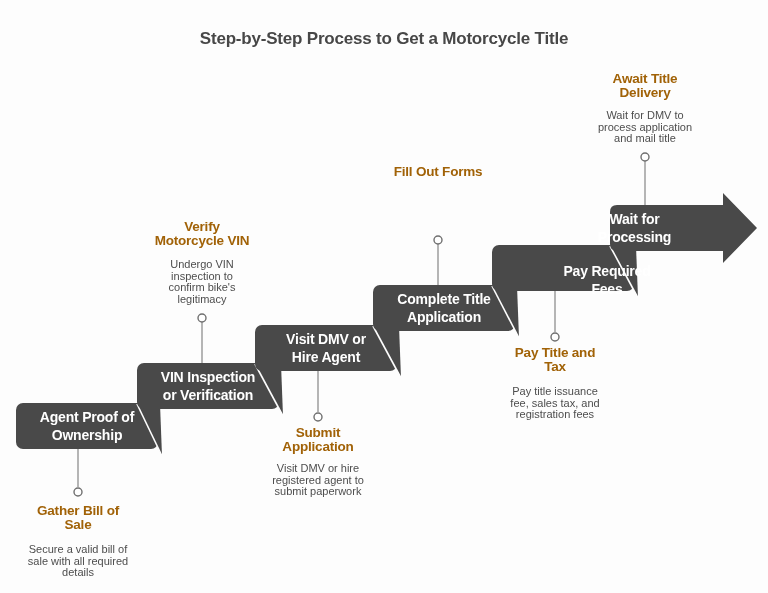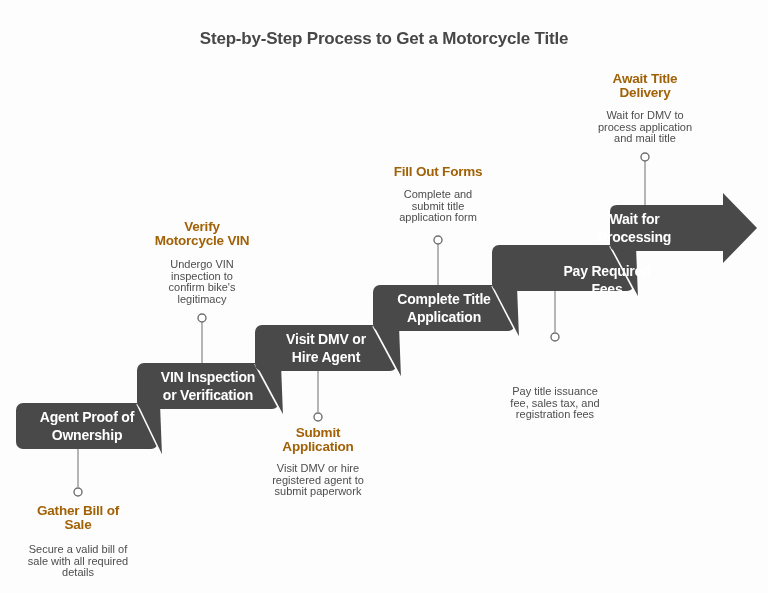--- a/index.html
+++ b/index.html
@@ -103,24 +103,23 @@
 confirm bike's
 legitimacy</div>
 
   <div class="callout-heading" style="left:238px;top:426px;">Submit
 Application</div>
   <div class="callout-desc" style="left:238px;top:463px;">Visit DMV or hire
 registered agent to
 submit paperwork</div>
 
   <div class="callout-heading" style="left:358px;top:165px;">Fill Out Forms</div>
-  <div class="callout-desc" style="left:358px;top:189px;">Complete and
-submit title
-application form</div>
 
+  <div class="callout-heading" style="left:475px;top:346px;">Pay Title and
+Tax</div>
   <div class="callout-desc" style="left:475px;top:386px;">Pay title issuance
 fee, sales tax, and
 registration fees</div>
 
   <div class="callout-heading" style="left:565px;top:72px;">Await Title
 Delivery</div>
   <div class="callout-desc" style="left:565px;top:110px;">Wait for DMV to
 process application
 and mail title</div>
 

